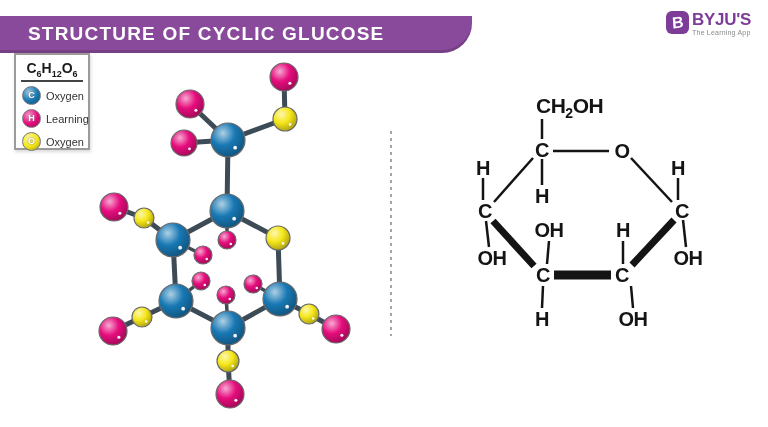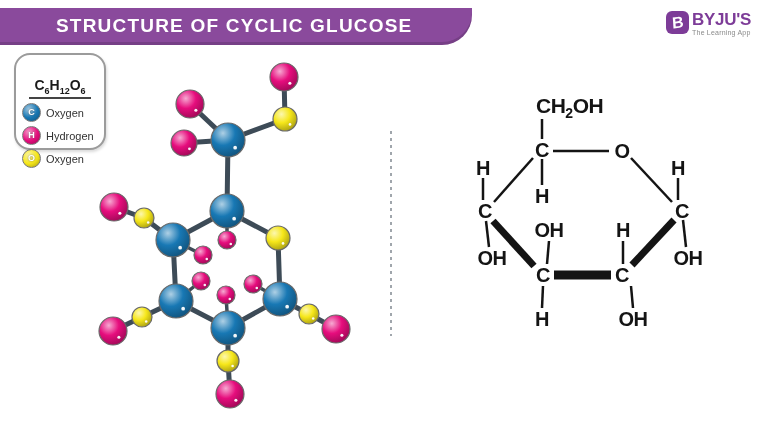--- a/index.html
+++ b/index.html
@@ -3,48 +3,47 @@
 <meta charset="utf-8">
 <style>
   * { margin:0; padding:0; box-sizing:border-box; }
   html,body { background:#e9e9e9; }
   #canvas {
     position:relative; width:768px; height:427px; background:#ffffff;
     overflow:hidden; font-family:"Liberation Sans", sans-serif;
   }
   
   #banner {
-    position:absolute; left:0; top:8px; width:472px; height:37px;
+    position:absolute; left:0; top:16px; width:472px; height:37px;
     border-radius:0 0 30px 0;
     box-shadow: inset 0 -3px 0 rgba(0,0,0,0.14);
-    padding-left: 28px;
   }
   #banner h1 {
     color:#ffffff; font-size:19px; font-weight:bold; letter-spacing:1.2px;
     line-height:36px; padding-left:28px; white-space:nowrap;
   }
   
   #brand { position:absolute; right:17px; top:11px; display:flex; align-items:flex-start; gap:3px; }
   #brand-badge {
     width:23px; height:23px; border-radius:6px; position:relative;
     display:flex; align-items:center; justify-content:center;
   }
   #brand-badge span {
     color:#fff; font-weight:bold; font-size:16px; transform:rotate(-8deg) skewX(-4deg);
     line-height:1;
   }
   #brand-textcol { display:flex; flex-direction:column; line-height:1; }
   #brand-name { font-size:17px; font-weight:bold; letter-spacing:-0.3px; }
   #brand-tagline { font-size:7px; color:#8a8a8a; margin-top:1px; letter-spacing:0.2px; }
   
   #legend {
-    position:absolute; left:14px; top:53px; width:92px; height:97px;
-    background:#fff; border:2px solid #9b9b9b; border-radius:16px;
+    position:absolute; left:14px; top:53px; width:76px; height:97px;
+    background:#fff; border:2px solid #9b9b9b; border-radius:0;
     box-shadow:1px 2px 3px rgba(0,0,0,0.15);
-    padding-top:22px;
+    padding-top:5px;
   }
   #legend-formula {
     width:62px; margin:0 auto; text-align:center;
     font-weight:bold; font-size:14px; color:#1a1a1a;
     border-bottom:2px solid #444; padding-bottom:1px;
     white-space:nowrap;
   }
   #legend-formula sub { font-size:9px; }
   .lg-row { display:flex; align-items:center; gap:5px; margin:5px 0 0 6px; height:18px; }
   .lg-ball {
@@ -86,21 +85,21 @@
     <div class="lg-row">
       <div class="lg-ball" style="background: radial-gradient(circle at 35% 30%, rgb(163, 201, 225) 0%, rgb(24, 120, 180) 52%, rgb(16, 78, 117) 100%);">
           <span>C</span>
         </div>
       <div class="lg-label">Oxygen</div>
     </div>
     <div class="lg-row">
       <div class="lg-ball" style="background: radial-gradient(circle at 35% 30%, rgb(245, 158, 203) 0%, rgb(230, 13, 125) 52%, rgb(150, 8, 81) 100%);">
           <span>H</span>
         </div>
-      <div class="lg-label">Hydrogen</div>
+      <div class="lg-label">Learning</div>
     </div>
     <div class="lg-row">
       <div class="lg-ball" style="background: radial-gradient(circle at 35% 30%, rgb(251, 245, 163) 0%, rgb(246, 231, 26) 52%, rgb(160, 150, 17) 100%);">
           <span>O</span>
         </div>
       <div class="lg-label">Oxygen</div>
     </div>
   </div>
 
   <svg id="scene" width="768" height="427" viewBox="0 0 768 427">

